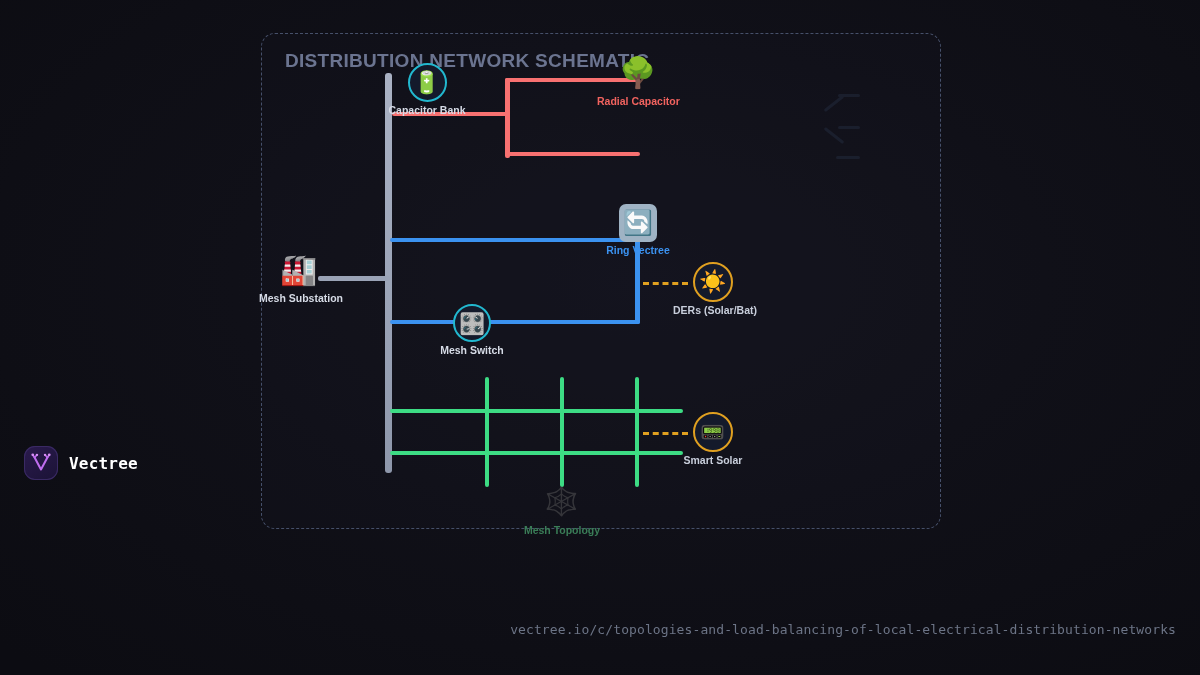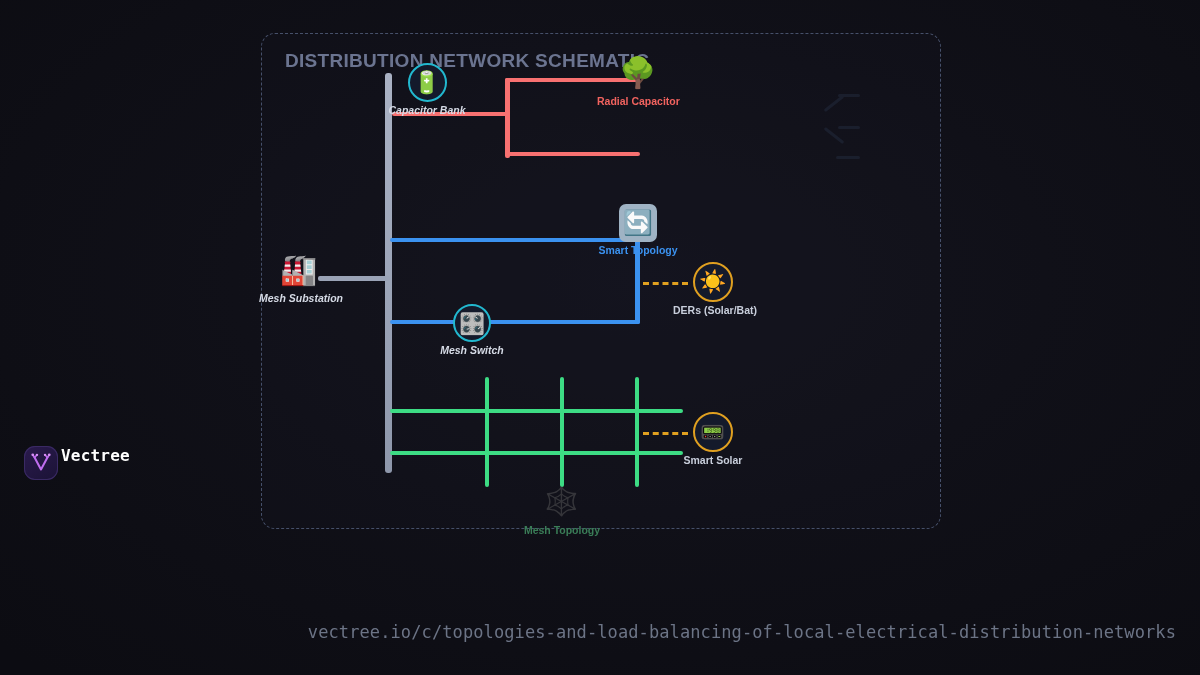--- a/index.html
+++ b/index.html
@@ -57,54 +57,54 @@
     margin-top:2px;font-size:10.5px;font-weight:bold;
     white-space:nowrap;
   }
   .circle{
     border-radius:50%;background:#141a2b;
     box-sizing:border-box;
   }
   .c-cyan{border:2.5px solid #22b8cf;}
   .c-amber{border:2.5px solid #e0a020;}
   .sq{border-radius:7px;background:#9fb3c4;}
-  .lbl-grey{color:#d6dbe6;font-style:italic;}
+  .lbl-grey{color:#d6dbe6;}
   .lbl-red{color:#f2635f;}
   .lbl-blue{color:#3b92f0;}
   .lbl-green{color:#3a7d57;}
   .lbl-mute{color:#c8cedb;}
   
   .ghost{
     position:absolute;left:820px;top:80px;width:44px;height:70px;opacity:.55;
   }
   .ghost i{position:absolute;background:#222a3c;border-radius:2px;display:block;}
   
   .brandrow{
-    position:absolute;left:24px;top:446px;display:flex;align-items:flex-start;gap:3px;
+    position:absolute;left:24px;top:446px;display:flex;align-items:center;gap:11px;
   }
   .brandmark{
     width:34px;height:34px;border-radius:11px;
     background:linear-gradient(145deg,#2a1a4d 0%,#1b1336 100%);
     display:flex;align-items:center;justify-content:center;
     box-shadow:0 0 0 1px #3a2a64 inset;
   }
   .brandname{
     font-family:"DejaVu Sans Mono", monospace;
     font-size:16px;font-weight:bold;color:#ffffff;letter-spacing:.2px;
   }
   .headline{
     position:absolute;left:22px;top:483px;width:470px;
     font-family:"DejaVu Sans Mono", monospace;
     font-size:29px;line-height:1.09;font-weight:bold;color:#ffffff;
     letter-spacing:-0.2px;
   }
   .urlbar{
     position:absolute;right:24px;top:622px;
     font-family:"DejaVu Sans Mono", monospace;
-    font-size:17px;color:#6c7486;letter-spacing:.1px;
+    font-size:13px;color:#6c7486;letter-spacing:.1px;
     white-space:nowrap;
   }
 </style>
 </head>
 <body>
 
 <div id="stage">
 
   <div class="panel"></div>
 
@@ -153,21 +153,21 @@
     <div class="cap lbl-grey">Capacitor Bank</div>
   </div>
 
   <div class="node" style="left:597px;top:53px;width:82px;">
     <div class="glyph" style="font-size:30px;">🌳</div>
     <div class="cap lbl-red">Radial Capacitor</div>
   </div>
 
   <div class="node" style="left:597px;top:204px;width:82px;">
     <div class="glyph sq" style="width:38px;height:38px;font-size:24px;color:#f2f6fa;">🔄</div>
-    <div class="cap lbl-blue">Smart Topology</div>
+    <div class="cap lbl-blue">Ring Vectree</div>
   </div>
 
   <div class="node" style="left:432px;top:304px;width:80px;">
     <div class="glyph circle c-cyan" style="width:38px;height:38px;font-size:21px;">🎛️</div>
     <div class="cap lbl-grey">Mesh Switch</div>
   </div>
 
   <div class="node" style="left:673px;top:262px;width:80px;">
     <div class="glyph circle c-amber" style="width:40px;height:40px;font-size:22px;">☀️</div>
     <div class="cap lbl-mute">DERs (Solar/Bat)</div>

